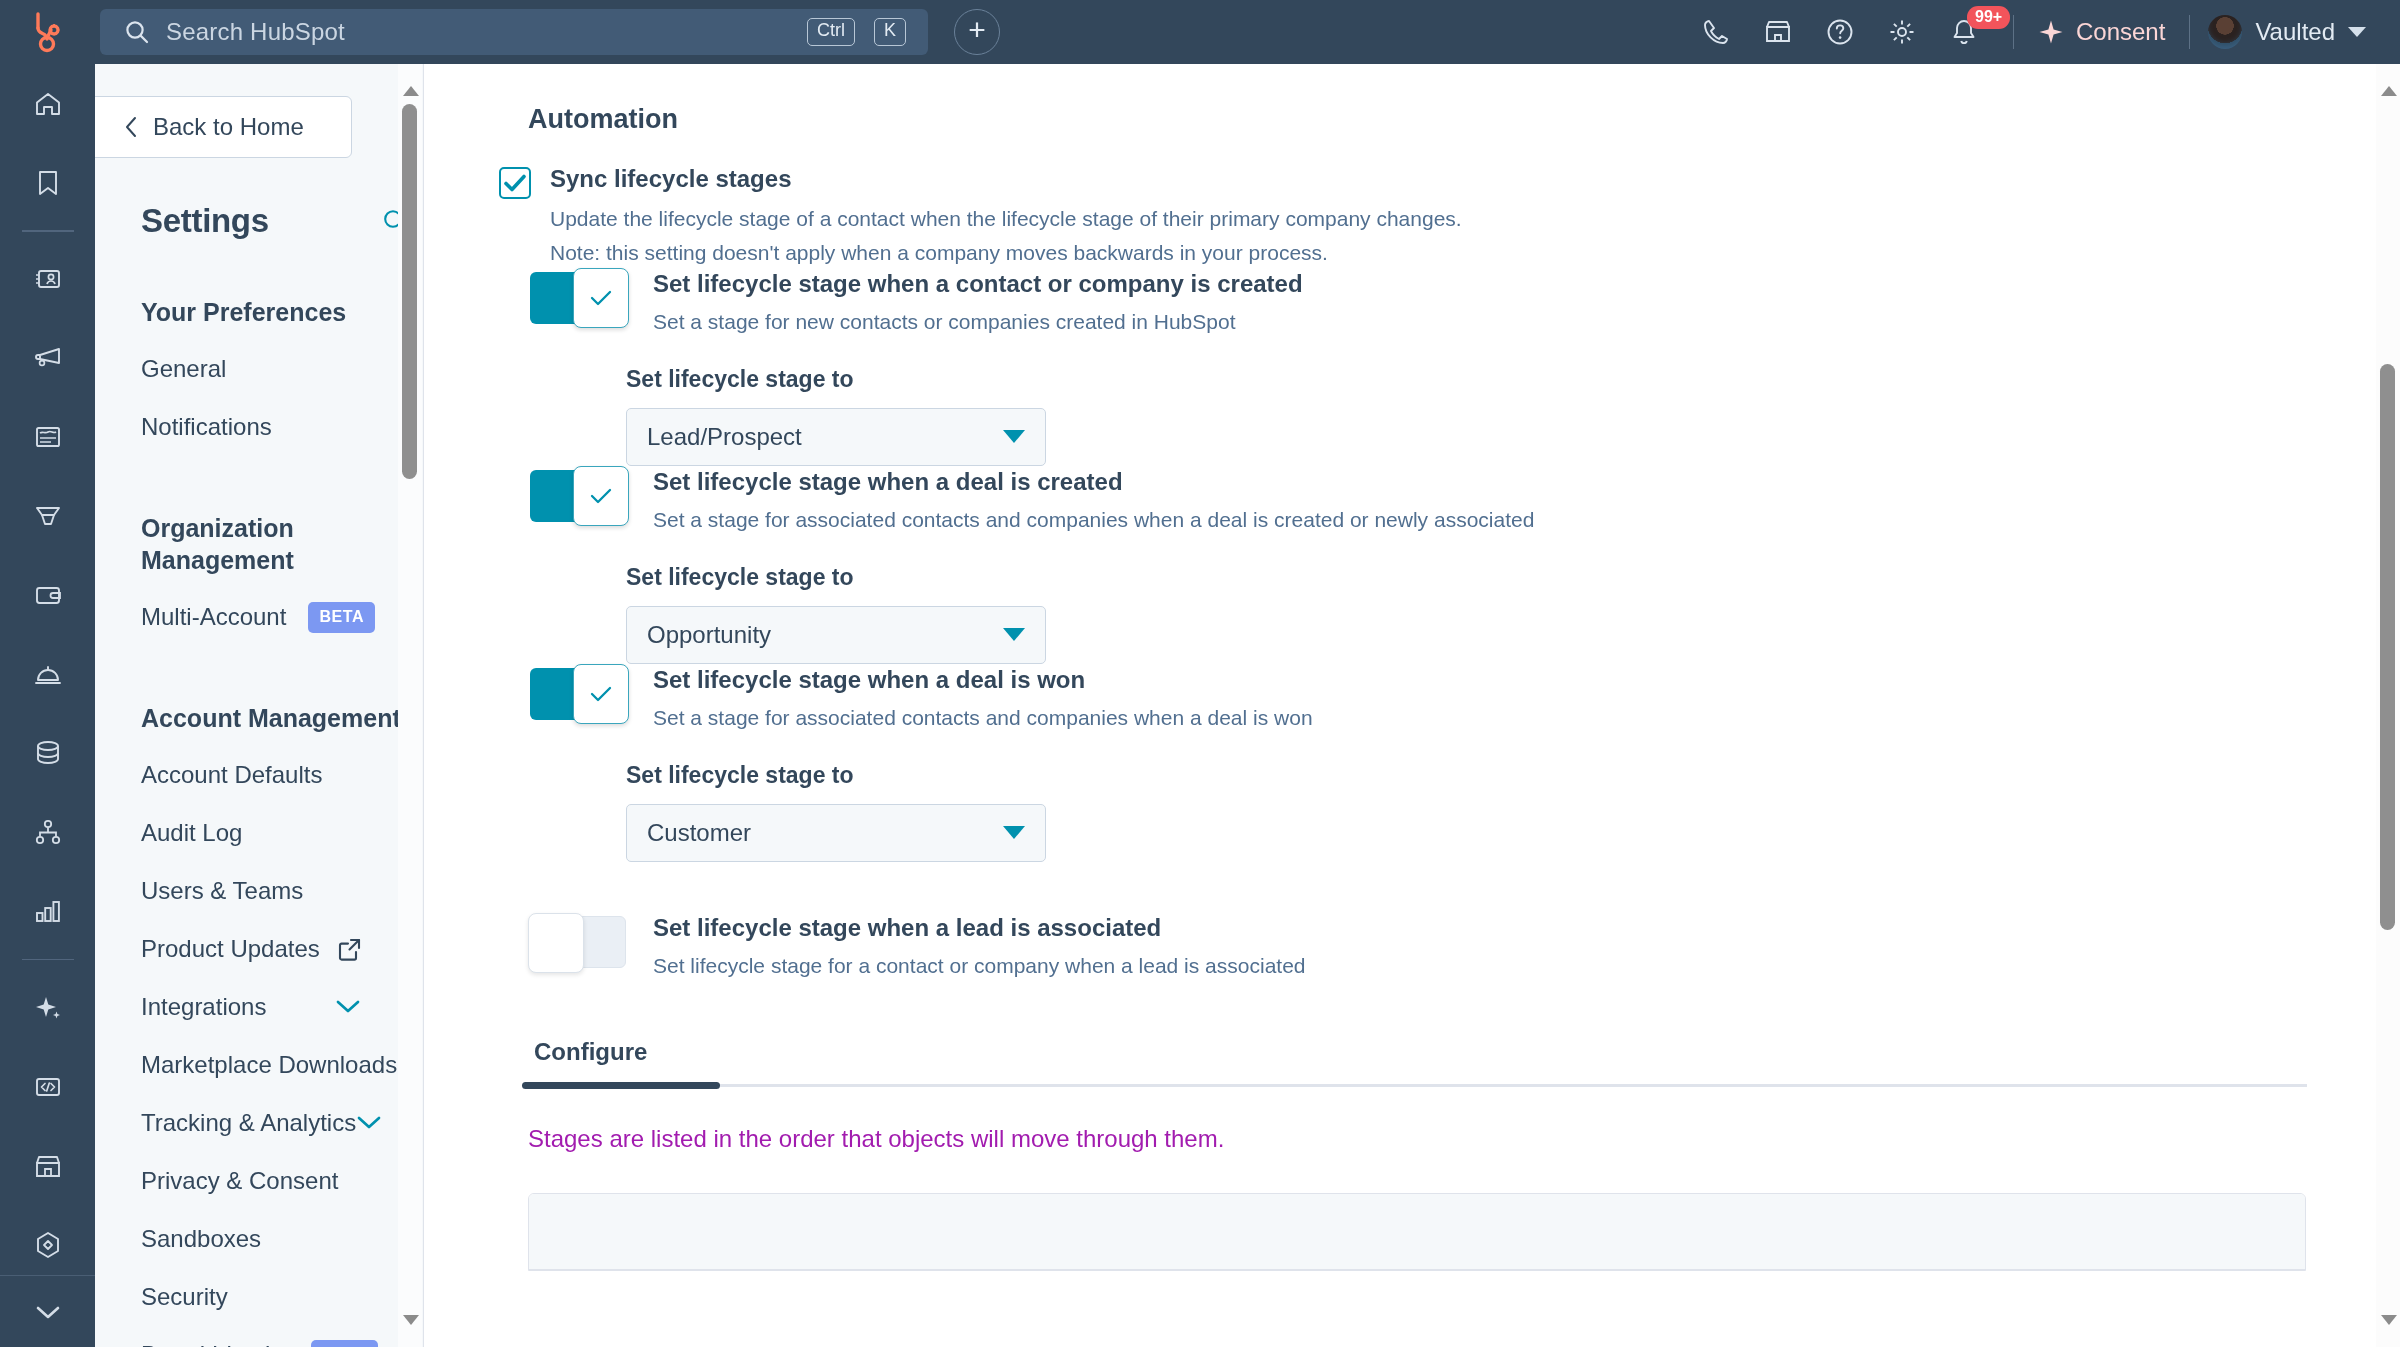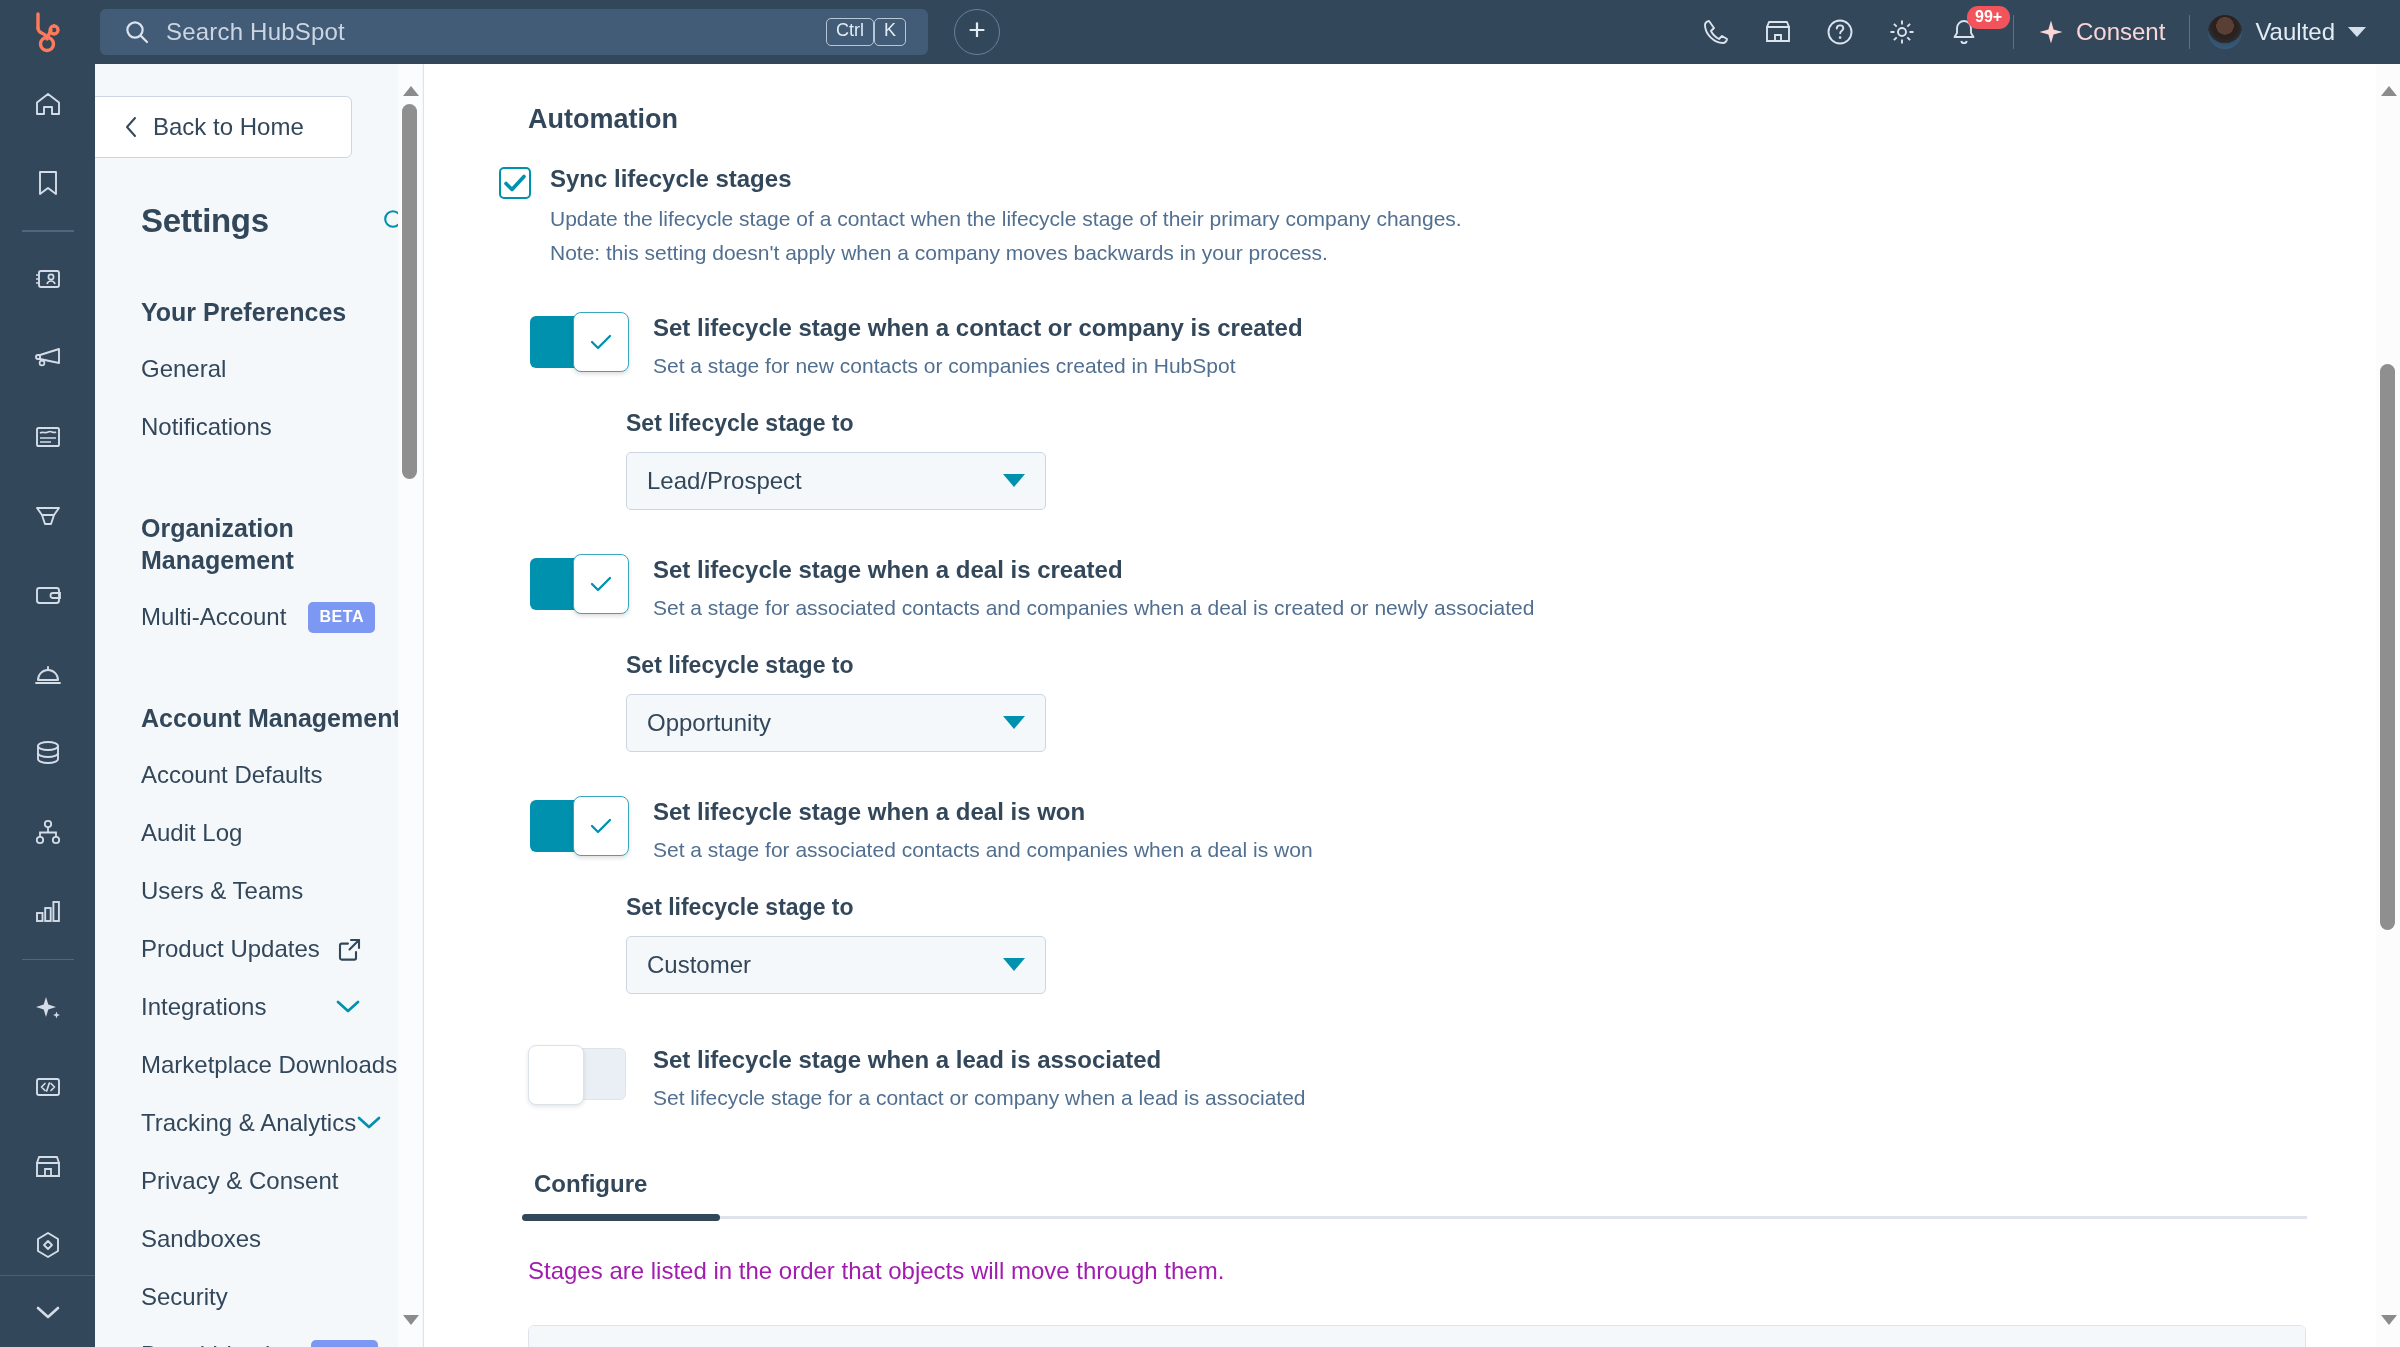--- a/index.html
+++ b/index.html
@@ -18,21 +18,21 @@
   }
   .hs-logo { width: 95px; height: 64px; display: flex; align-items: center; justify-content: center; }
   .search-wrap {
     position: relative; margin-left: 5px; width: 828px; height: 46px;
     background: #425b76; border-radius: 6px; display: flex; align-items: center;
   }
   .search-ico { margin-left: 24px; display: flex; }
   .search-ph {
     margin-left: 16px; color: #cbd6e2; font-size: 24px; letter-spacing: .2px;
   }
-  .kbd-group { position: absolute; right: 22px; display: flex; gap: 0; align-items: center; }
+  .kbd-group { position: absolute; right: 22px; display: flex; gap: 19px; align-items: center; }
   .kbd {
     border: 1.5px solid #b8c7d6; border-radius: 5px; color: #e3ebf3;
     font-size: 18px; padding: 2px 9px 4px; line-height: 1.1;
   }
   .plus-btn {
     margin-left: 26px; width: 46px; height: 46px; border-radius: 50%;
     border: 1.5px solid #6a8199; display: flex; align-items: center; justify-content: center;
     color: #e3ebf3; font-size: 30px; font-weight: 300; padding-bottom: 4px;
   }
   .top-right { position: absolute; right: 0; top: 0; height: 64px; display: flex; align-items: center; padding-right: 34px; }
@@ -105,21 +105,21 @@
   .chk-row { display: flex; margin: 30px 0 0 15px; }
   .checkbox {
     width: 32px; height: 32px; border: 2px solid #0091ae; border-radius: 5px; background: #fff;
     display: flex; align-items: center; justify-content: center; flex: none; margin-top: 2px;
   }
   .chk-texts { margin-left: 19px; }
   .chk-title { font-size: 24px; font-weight: 700; color: #33475b; }
   .chk-desc { font-size: 21px; color: #516f90; line-height: 1.42; margin-top: 11px; }
 
   .setting-block { margin: 0 0 0 15px; }
-  .toggle-row { display: flex; margin-top: 44px; }
+  .toggle-row { display: flex; }
   .toggle {
     width: 96px; height: 52px; border-radius: 6px; flex: none; position: relative;
     margin-top: 4px; margin-left: 31px;
   }
   .toggle.on { background: #0091ae; }
   .toggle.on .thumb {
     position: absolute; right: -3px; top: -4px; width: 56px; height: 60px; background: #fff;
     border: 1.5px solid #3aa6bd; border-radius: 8px; display: flex; align-items: center; justify-content: center;
     box-shadow: 0 2px 4px rgba(0,0,0,.14);
   }

